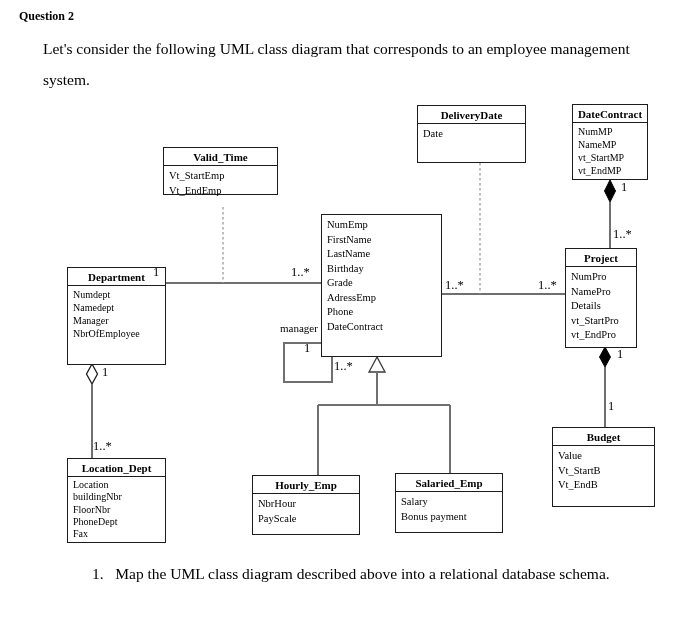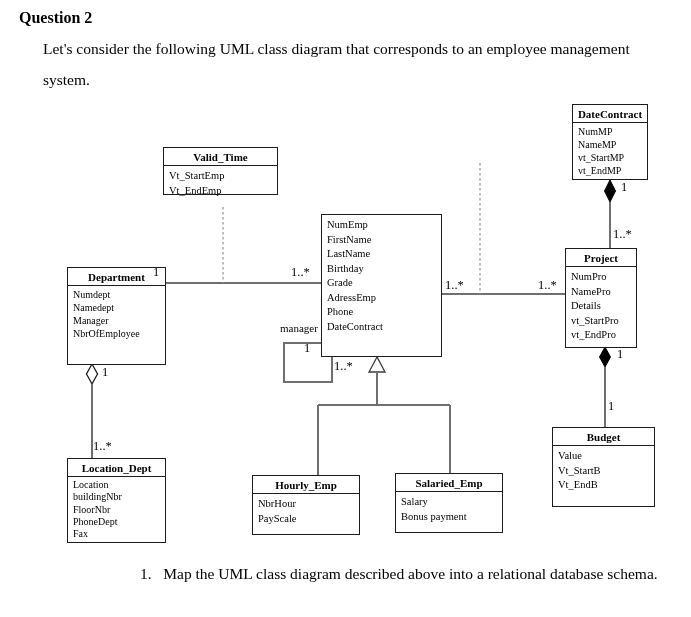--- a/index.html
+++ b/index.html
@@ -1,21 +1,21 @@
 <!DOCTYPE html>
 <html><head>
 <meta charset="utf-8">
 <style>
   html,body{margin:0;padding:0;background:#fff;}
   #page{position:relative;width:691px;height:617px;background:#fff;
         font-family:"Liberation Serif", serif;color:#000;overflow:hidden;}
 
-  .doc-title{position:absolute;left:19px;top:9px;font-size:16px;font-weight:bold;}
+  .doc-title{position:absolute;left:19px;top:9px;font-size:12px;font-weight:bold;}
   .doc-intro{position:absolute;left:43px;top:33px;width:620px;font-size:15.5px;line-height:31px;}
-  .doc-task{position:absolute;left:92px;top:565px;font-size:15.5px;white-space:pre-wrap;margin-left:48px;}
+  .doc-task{position:absolute;left:92px;top:565px;font-size:15.5px;white-space:pre-wrap;}
 
   svg.wires{position:absolute;left:0;top:0;z-index:1;}
 
   .uml-class{position:absolute;z-index:2;background:#fff;border:1.3px solid #1c1c1c;
              box-sizing:border-box;}
   .uml-title{border-bottom:1.3px solid #1c1c1c;text-align:center;font-weight:bold;
              font-size:11px;padding:3px 2px 2px;}
   .uml-attrs{padding:3px 5px 0;font-size:10.5px;line-height:14.5px;}
   .uml-attrs.small{font-size:10px;line-height:13px;padding-top:2px;}
   .uml-attrs.tight{font-size:10px;line-height:12.3px;padding-top:2px;}
@@ -60,20 +60,26 @@
   </svg>
 
   <div class="uml-class" style="left:163px;top:147px;width:115px;height:48px">
     <div class="uml-title">Valid_Time</div>
     <div class="uml-attrs">
         <div>Vt_StartEmp</div>
         <div>Vt_EndEmp</div>
       </div>
   </div>
 
+  <div class="uml-class" style="left:417px;top:105px;width:109px;height:58px">
+    <div class="uml-title">DeliveryDate</div>
+    <div class="uml-attrs">
+        <div>Date</div>
+      </div>
+  </div>
 
   <div class="uml-class" style="left:572px;top:104px;width:76px;height:76px">
     <div class="uml-title">DateContract</div>
     <div class="uml-attrs small">
         <div>NumMP</div>
         <div>NameMP</div>
         <div>vt_StartMP</div>
         <div>vt_EndMP</div>
       </div>
   </div>

